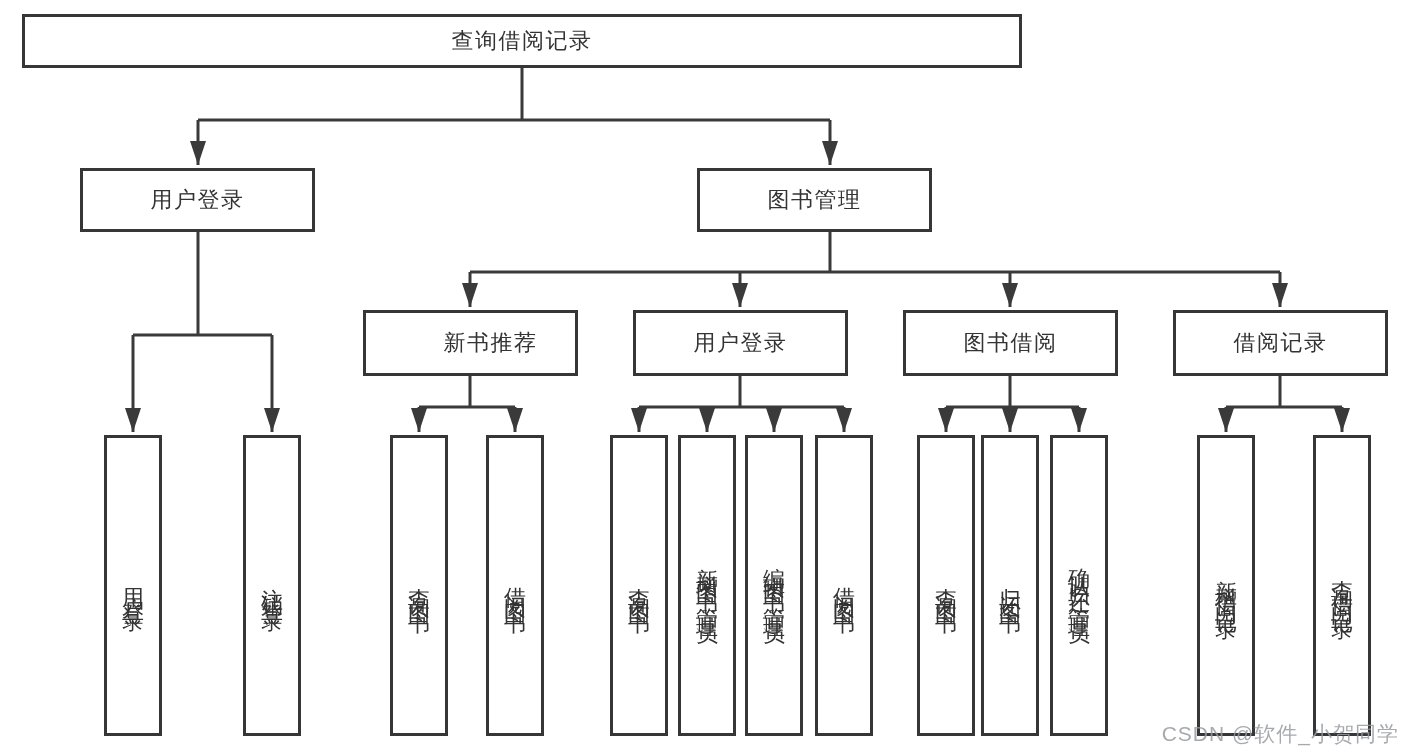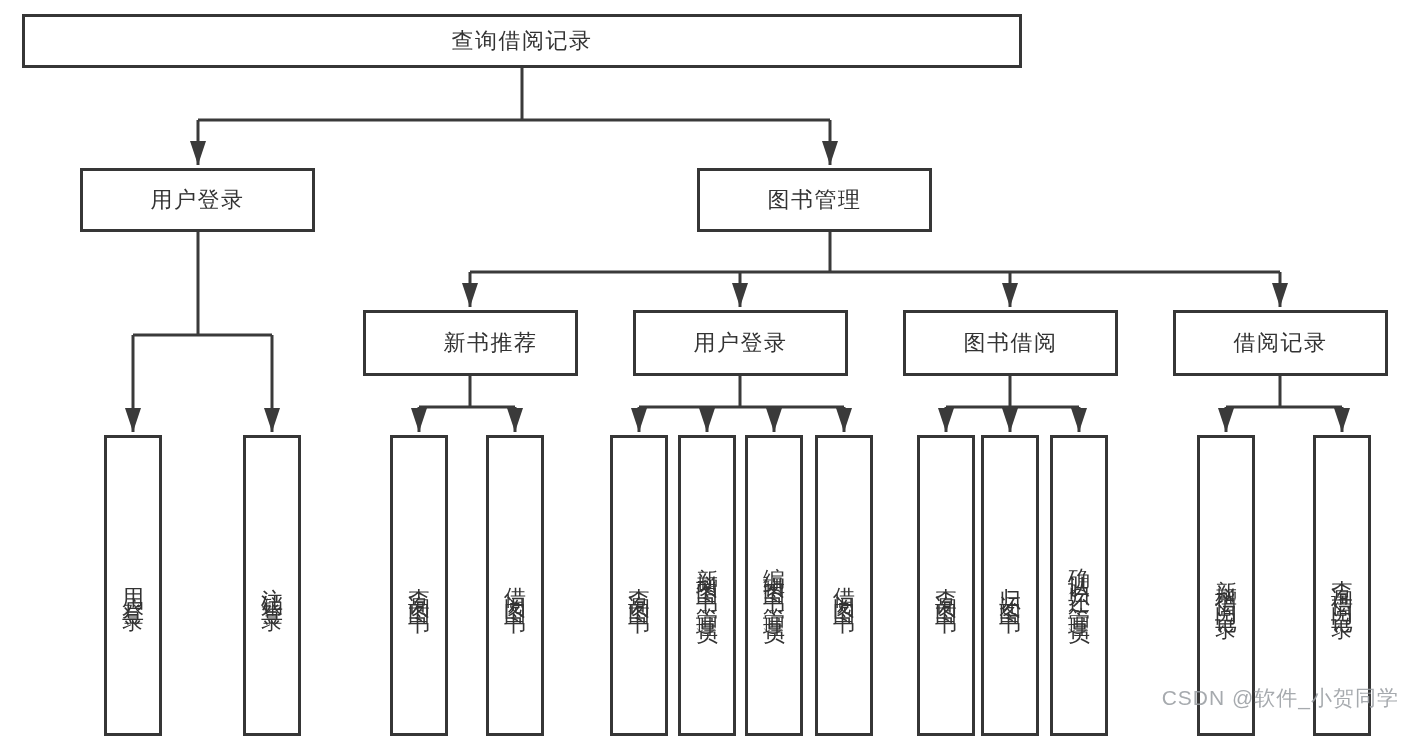--- a/index.html
+++ b/index.html
@@ -11,21 +11,21 @@
   .node{
     position:absolute;box-sizing:border-box;background:#ffffff;
     border:3px solid #363636;display:flex;align-items:center;justify-content:center;
     font-size:22px;letter-spacing:1.5px;color:#333333;white-space:nowrap;
   }
   .leaf{
     writing-mode:vertical-lr;text-orientation:mixed;
     letter-spacing:8px;font-size:22px;line-height:1;
   }
   #watermark{
-    position:absolute;right:6px;top:684px;font-size:21px;letter-spacing:1px;
+    position:absolute;right:6px;top:720px;font-size:21px;letter-spacing:1px;
     color:rgba(150,155,160,0.85);white-space:nowrap;
   }
 </style>
 </head>
 <body>
 
 <div id="canvas">
 
   <svg id="wires" viewBox="0 0 1405 747" xmlns="http://www.w3.org/2000/svg">
     <defs>

